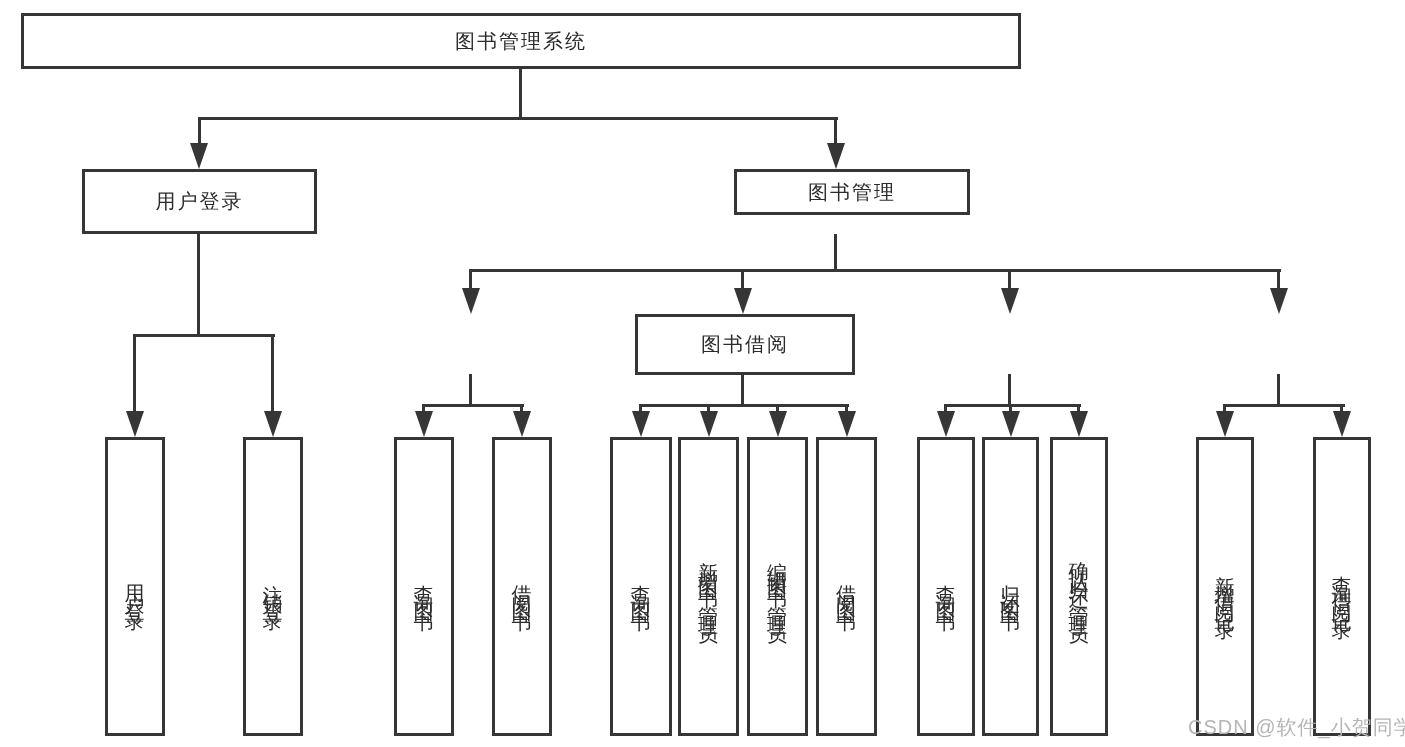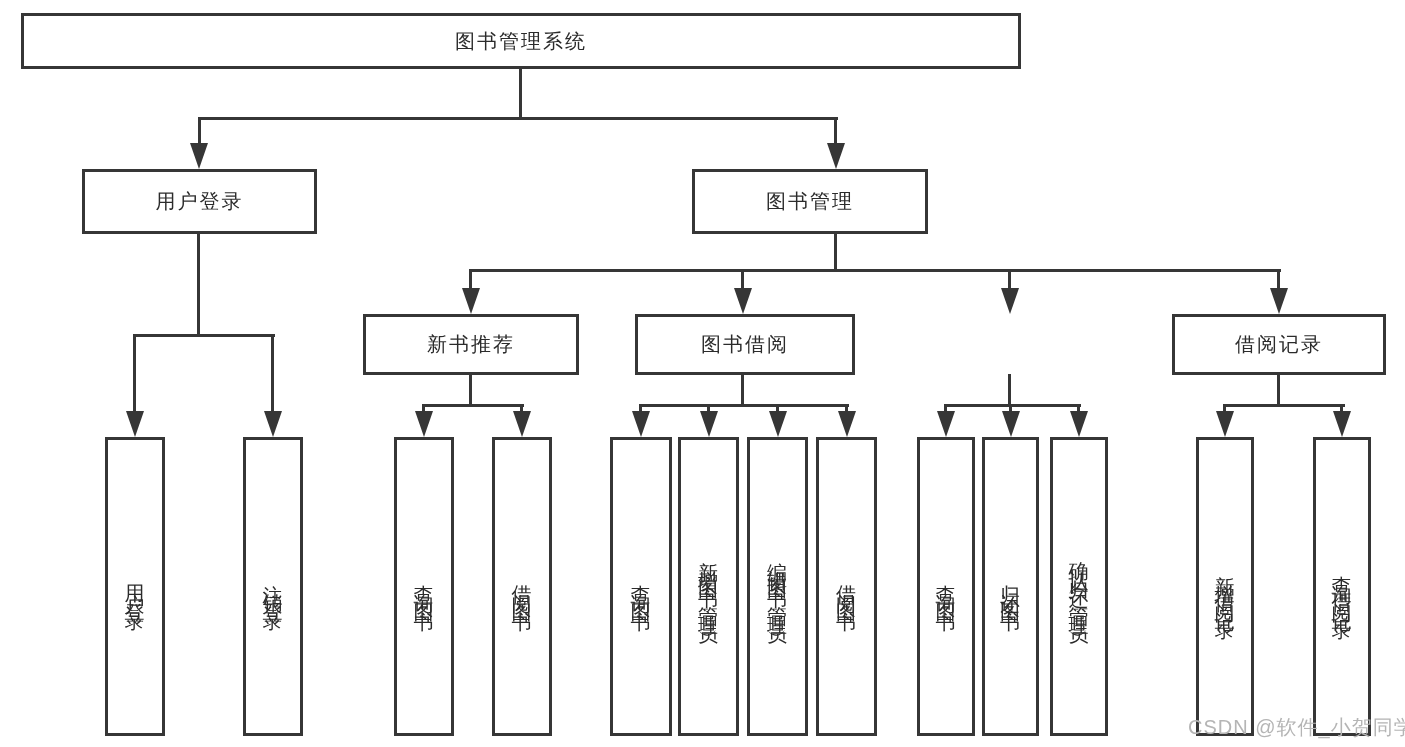--- a/index.html
+++ b/index.html
@@ -125,25 +125,23 @@
   <div class="vl" style="left:1277px;top:374px;height:33px"></div>
   <div class="hl" style="left:1223px;top:404px;width:122px"></div>
   <div class="vl" style="left:1223px;top:404px;height:9px"></div>
   <div class="arw" style="left:1216px;top:411px"></div>
   <div class="vl" style="left:1340px;top:404px;height:9px"></div>
   <div class="arw" style="left:1333px;top:411px"></div>
 
   <div class="hbox" style="left:21px;top:13px;width:1000px;height:56px">图书管理系统</div>
 
   <div class="hbox" style="left:82px;top:169px;width:235px;height:65px">用户登录</div>
-  <div class="hbox" style="left:692px;top:169px;width:236px;height:65px">图书管理</div>
+  <div class="hbox" style="left:734px;top:169px;width:236px;height:46px">图书管理</div>
 
-  <div class="hbox" style="left:363px;top:314px;width:216px;height:61px">新书推荐</div>
   <div class="hbox" style="left:635px;top:314px;width:220px;height:61px">图书借阅</div>
-  <div class="hbox" style="left:1172px;top:314px;width:214px;height:61px">借阅记录</div>
 
   <div class="vbox" style="left:105px;width:60px">
     <span>用户登录</span>
   </div>
   <div class="vbox" style="left:243px;width:60px">
     <span>注销登录</span>
   </div>
 
   <div class="vbox" style="left:394px;width:60px">
     <span>查询图书</span>

